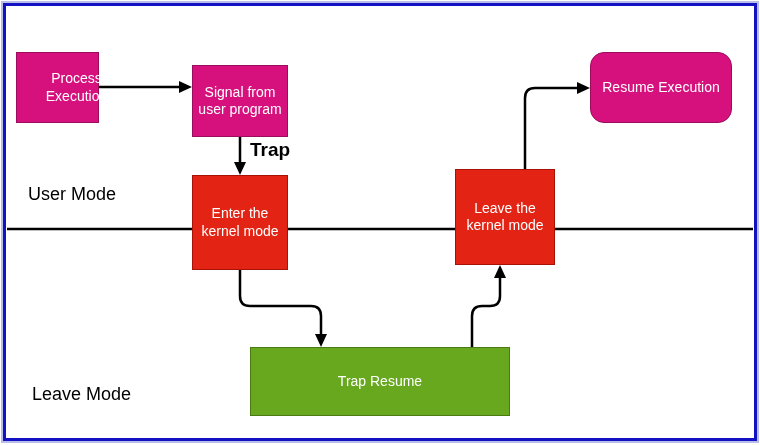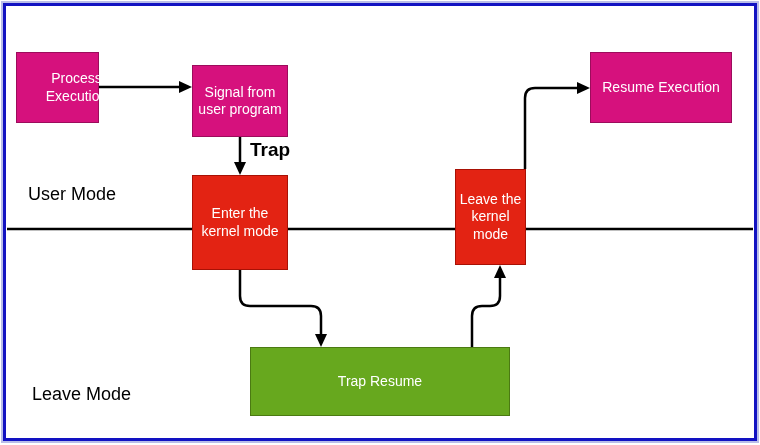--- a/index.html
+++ b/index.html
@@ -35,23 +35,23 @@
     line-height: 1.25;
     padding: 2px;
     box-sizing: border-box;
   }
   .node.pink  { background: #d6117d; border: 1.5px solid #9c0c5c; }
   .node.red   { background: #e32313; border: 1.5px solid #a81105; }
   .node.green { background: #67a81e; border: 1.5px solid #4b7a12; }
 
   .n-process { left: 16px;  top: 52px;  width: 83px;  height: 71px; padding-left: 40px; }
   .n-signal  { left: 192px; top: 52px;  width: 96px;  height: 72px; margin-top: 13px; }
-  .n-resume  { left: 590px; top: 52px;  width: 142px; height: 71px; }
+  .n-resume  { left: 590px; top: 52px;  width: 142px; height: 71px; border-radius: 14px; }
   .n-enter   { left: 192px; top: 175px; width: 96px;  height: 95px; }
-  .n-leave   { left: 455px; top: 169px; width: 71px;  height: 96px; }
+  .n-leave   { left: 455px; top: 169px; width: 100px;  height: 96px; }
   .n-handler { left: 250px; top: 347px; width: 260px; height: 69px; }
 
   .region-label {
     position: absolute;
     font-size: 18px;
     font-weight: normal;
     color: #000000;
     white-space: nowrap;
   }
   .l-user   { left: 28px; top: 184px; }

